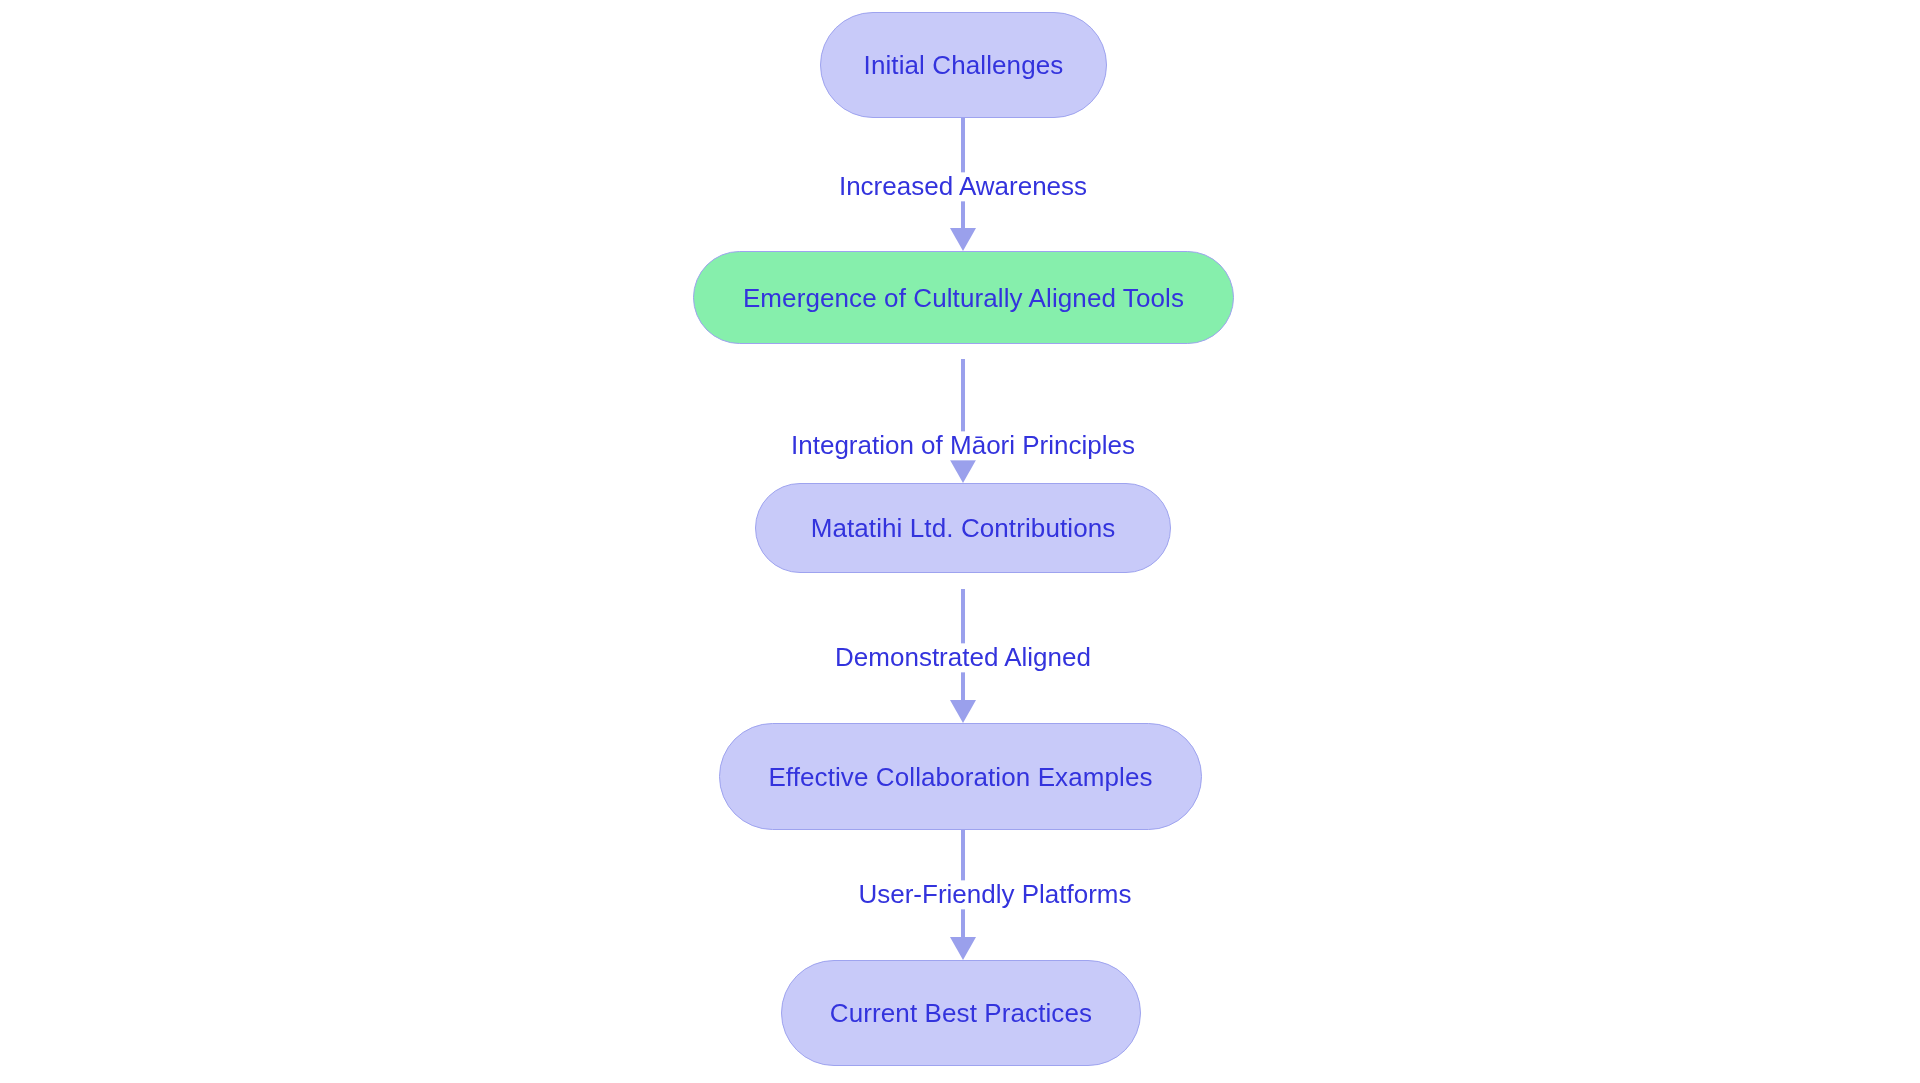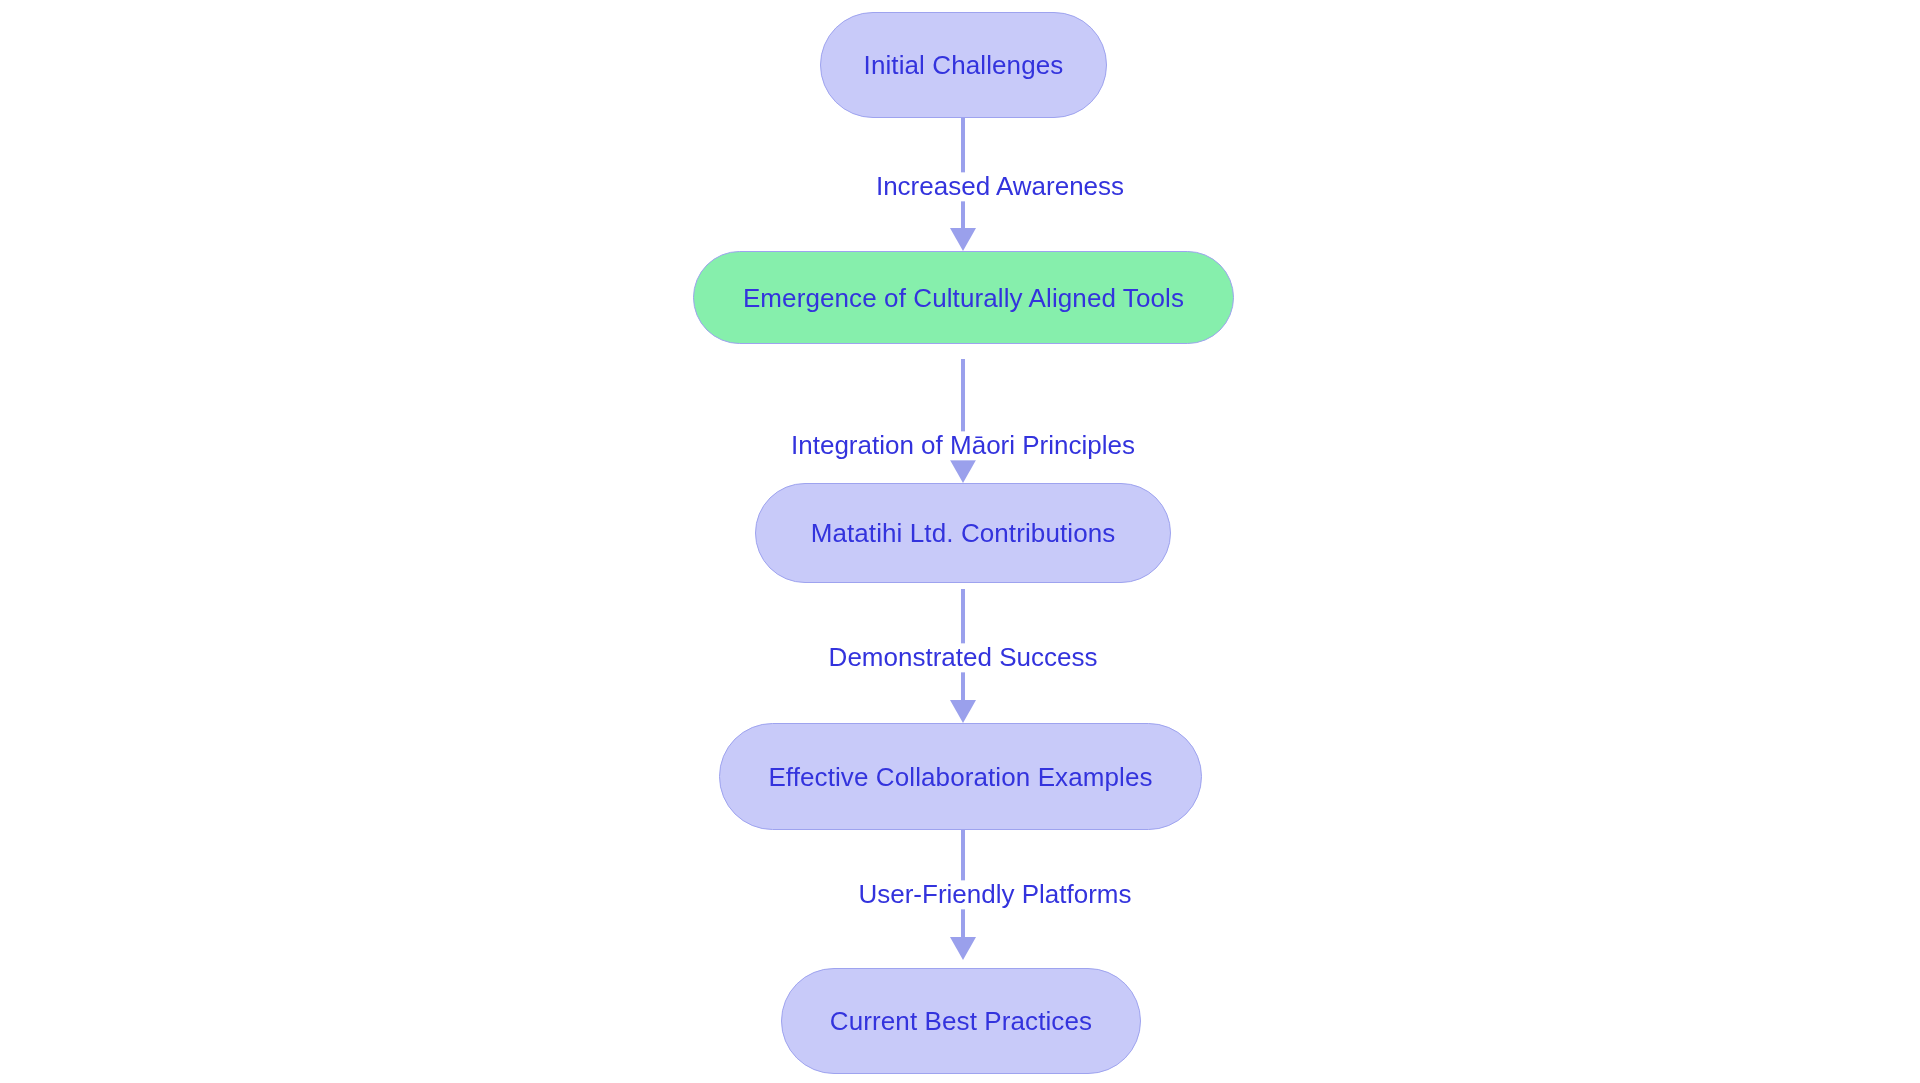--- a/index.html
+++ b/index.html
@@ -81,30 +81,30 @@
       </g>
   </svg>
 
   <div id="node-layer">
       <div class="node" style="left: 820px; top: 12px; width: 287px; height: 106px; background: rgb(200, 202, 249); border-color: rgb(158, 163, 239);">
         <span class="node-label" style="color: rgb(51, 51, 221);">Initial Challenges</span>
       </div>
       <div class="node" style="left: 693px; top: 251px; width: 541px; height: 93px; background: #86efac; border-color: rgb(158, 163, 239);">
         <span class="node-label" style="color: rgb(51, 51, 221);">Emergence of Culturally Aligned Tools</span>
       </div>
-      <div class="node" style="left: 755px; top: 483px; width: 416px; height: 100px; background: rgb(200, 202, 249); border-color: rgb(158, 163, 239);">
+      <div class="node" style="left: 755px; top: 483px; width: 416px; height: 90px; background: rgb(200, 202, 249); border-color: rgb(158, 163, 239);">
         <span class="node-label" style="color: rgb(51, 51, 221);">Matatihi Ltd. Contributions</span>
       </div>
       <div class="node" style="left: 719px; top: 723px; width: 483px; height: 107px; background: rgb(200, 202, 249); border-color: rgb(158, 163, 239);">
         <span class="node-label" style="color: rgb(51, 51, 221); text-align: center;">Effective Collaboration Examples</span>
       </div>
-      <div class="node" style="left: 781px; top: 960px; width: 360px; height: 106px; background: rgb(200, 202, 249); border-color: rgb(158, 163, 239); margin-top: 8px;">
+      <div class="node" style="left: 781px; top: 960px; width: 360px; height: 106px; background: rgb(200, 202, 249); border-color: rgb(158, 163, 239);">
         <span class="node-label" style="color: rgb(51, 51, 221);">Current Best Practices</span>
       </div>
     </div>
   <div id="edge-label-layer">
-      <div class="edge-label" style="left: 1000px; top: 187px; text-align: center;">Increased Awareness</div>
+      <div class="edge-label" style="left: 963px; top: 187px; text-align: center;">Increased Awareness</div>
       <div class="edge-label" style="left: 963px; top: 422px; margin-top: 24px;">Integration of Māori Principles</div>
-      <div class="edge-label" style="left: 963px; top: 658px;">Demonstrated Success</div>
+      <div class="edge-label" style="left: 963px; top: 658px;">Demonstrated Aligned</div>
       <div class="edge-label" style="left: 995px; top: 895px;">User-Friendly Platforms</div>
     </div>
 
 </div>
 
 </body></html>

